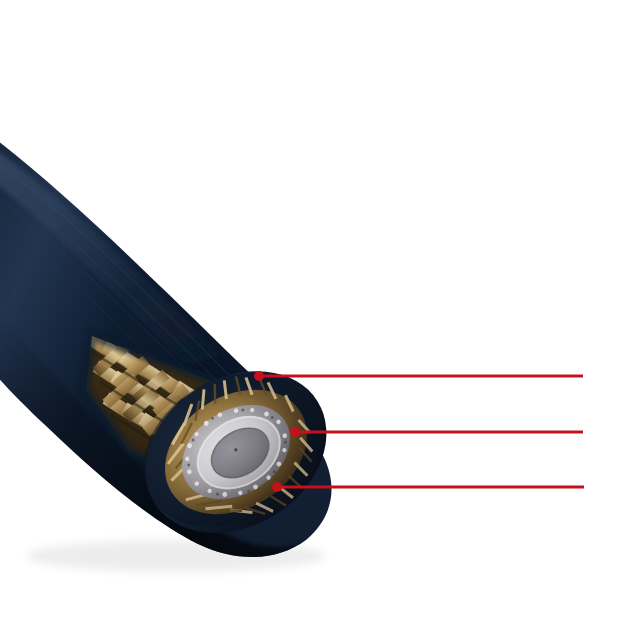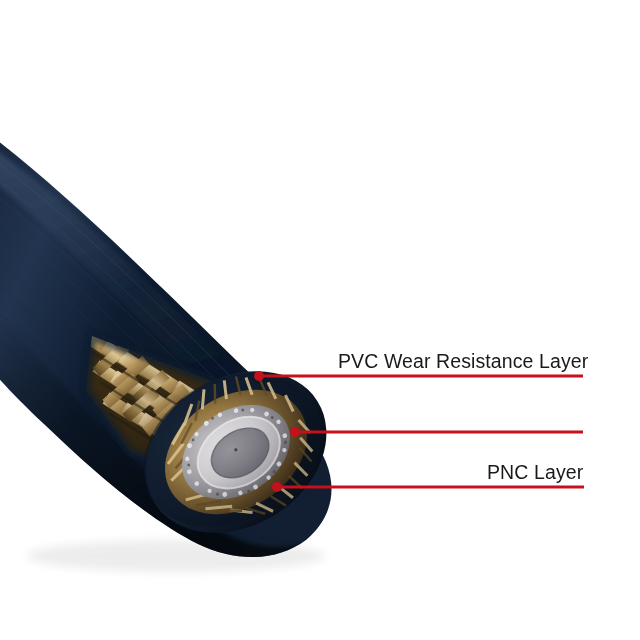--- a/index.html
+++ b/index.html
@@ -319,18 +319,16 @@
         <circle cx="295" cy="432" r="5" fill="#c6101b"></circle>
       </g>
 
       <g>
         <line x1="280" y1="487" x2="584" y2="487" stroke="#c6101b" stroke-width="3"></line>
         <circle cx="277" cy="487" r="5" fill="#c6101b"></circle>
       </g>
     </g>
   </svg>
 
-  <div class="label" style="left:338px; top:352px;">PVC Wear Resistance Layer</div>
-
-
-  <div class="label" style="left:487px; top:463px;">PNC Layer</div>
+
+
 
 </div>
 
 </body></html>

